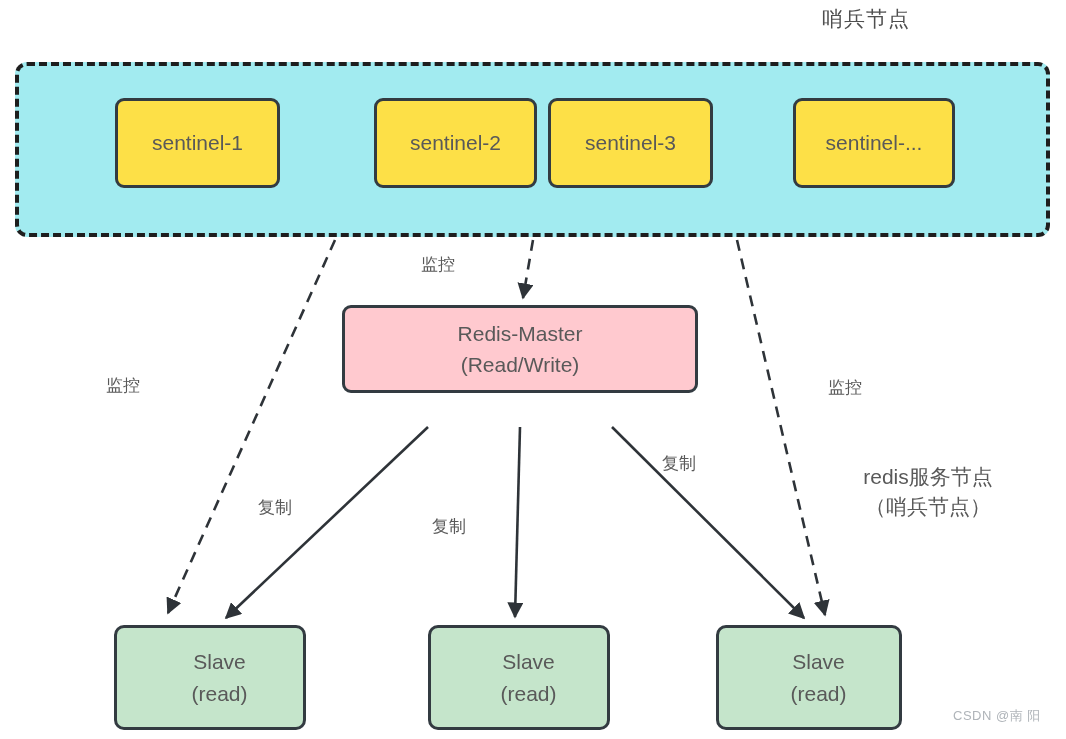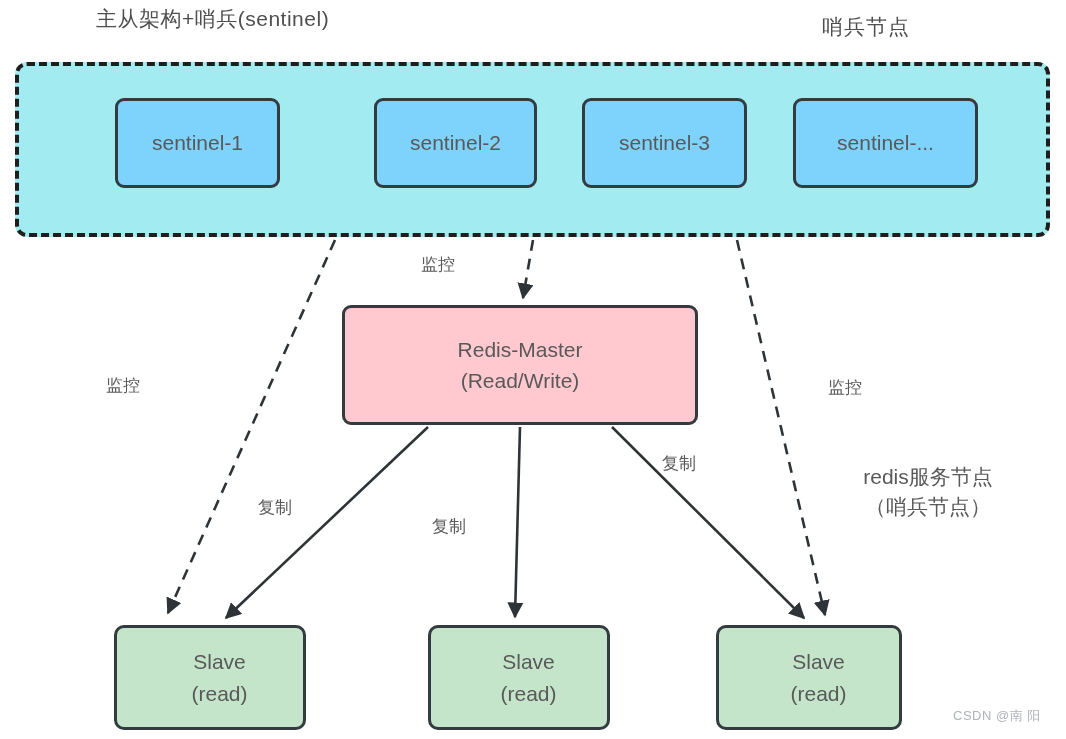--- a/index.html
+++ b/index.html
@@ -13,62 +13,61 @@
     --watermark-text:#AFB4B9;
   }
   html,body{margin:0;padding:0;background:#ffffff;}
   .stage{
     position:relative;width:1066px;height:739px;background:#ffffff;
     font-family:"Liberation Sans","DejaVu Sans",sans-serif;
     color:var(--text);overflow:hidden;
   }
   .abs{position:absolute;}
   .diagram-title{left:96px;top:5px;font-size:21px;color:var(--title-text);letter-spacing:.5px;}
-  .zone-label{left:822px;top:13px;font-size:21px;color:var(--title-text);letter-spacing:1px;}
+  .zone-label{left:822px;top:5px;font-size:21px;color:var(--title-text);letter-spacing:1px;}
   .sentinel-zone{
     left:15px;top:62px;width:1027px;height:167px;
     background:var(--sentinel-zone-fill);
     border:4px dashed #1E1E1E;border-radius:12px;
   }
   .node{
     display:flex;flex-direction:column;align-items:center;justify-content:center;
     border:3px solid var(--box-border);border-radius:9px;
     font-size:21px;color:var(--text);line-height:1.5;text-align:center;
     box-sizing:border-box;background:#fff;
   }
-  .sentinel-node{top:98px;width:165px;height:90px;background:#7dd3fc;}
-  .master-node{left:342px;top:305px;width:356px;height:120px;background:var(--master-fill);}
+  .sentinel-node{top:98px;width:165px;height:90px;background:#fde047;}
+  .master-node{left:342px;top:305px;width:356px;height:88px;background:var(--master-fill);}
   .slave-node{top:625px;height:105px;background:var(--slave-fill);border-radius:10px;padding-left:19px;}
   .edge-label{font-size:17px;color:var(--text);white-space:nowrap;font-family:Liberation Serif, serif;}
   .side-note{left:838px;top:462px;width:180px;text-align:center;font-size:21px;line-height:1.45;color:var(--text);}
   .watermark{left:953px;top:707px;font-size:13px;color:var(--watermark-text);letter-spacing:.5px;}
   svg.arrows{position:absolute;left:0;top:0;width:1066px;height:739px;pointer-events:none;}
   svg.arrows path{fill:none;stroke:var(--arrow);stroke-width:2.6;}
   svg.arrows path.dashed{stroke-dasharray:11 8;}
 </style>
 </head>
 <body>
 
 <div class="stage">
 
-  <div class="abs diagram-title">主从架构+哨兵(sentinel)</div>
   <div class="abs zone-label">哨兵节点</div>
 
   <div class="abs sentinel-zone"></div>
 
   <div class="abs node sentinel-node" style="left:115px;">
     <span>sentinel-1</span>
   </div>
   <div class="abs node sentinel-node" style="left:342px;width:163px;margin-left:32px;">
     <span>sentinel-2</span>
   </div>
-  <div class="abs node sentinel-node" style="left:582px;">
+  <div class="abs node sentinel-node" style="left:548px;">
     <span>sentinel-3</span>
   </div>
-  <div class="abs node sentinel-node" style="left:793px;width:185px;">
+  <div class="abs node sentinel-node" style="left:793px;width:162px;">
     <span>sentinel-...</span>
   </div>
 
   <svg class="arrows" viewBox="0 0 1066 739">
     <defs>
       <marker id="ah" viewBox="0 0 10 10" refX="9" refY="5" markerWidth="6.2" markerHeight="6.2" orient="auto-start-reverse">
         <path d="M0,0 L10,5 L0,10 Z" style="fill:var(--arrow);stroke:none;"></path>
       </marker>
     </defs>
     <path class="dashed" d="M335,240 L168,613" marker-end="url(#ah)"></path>

